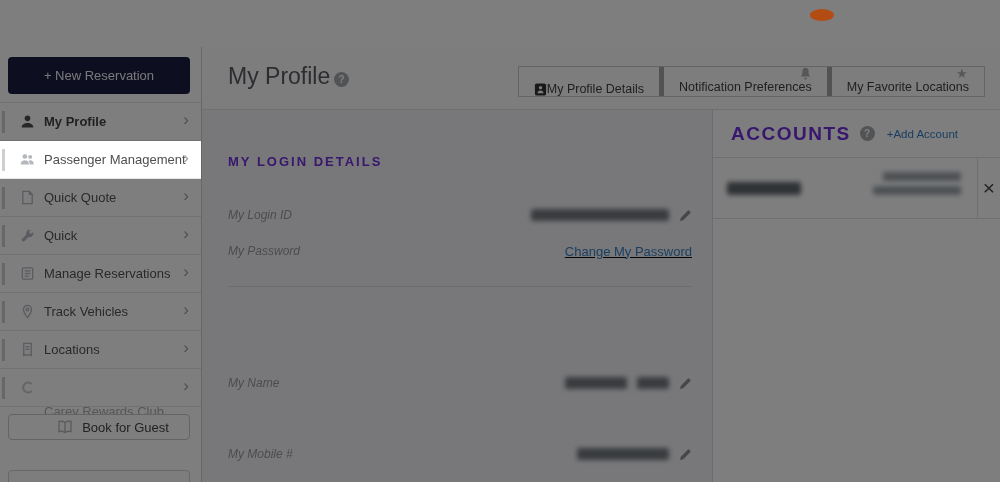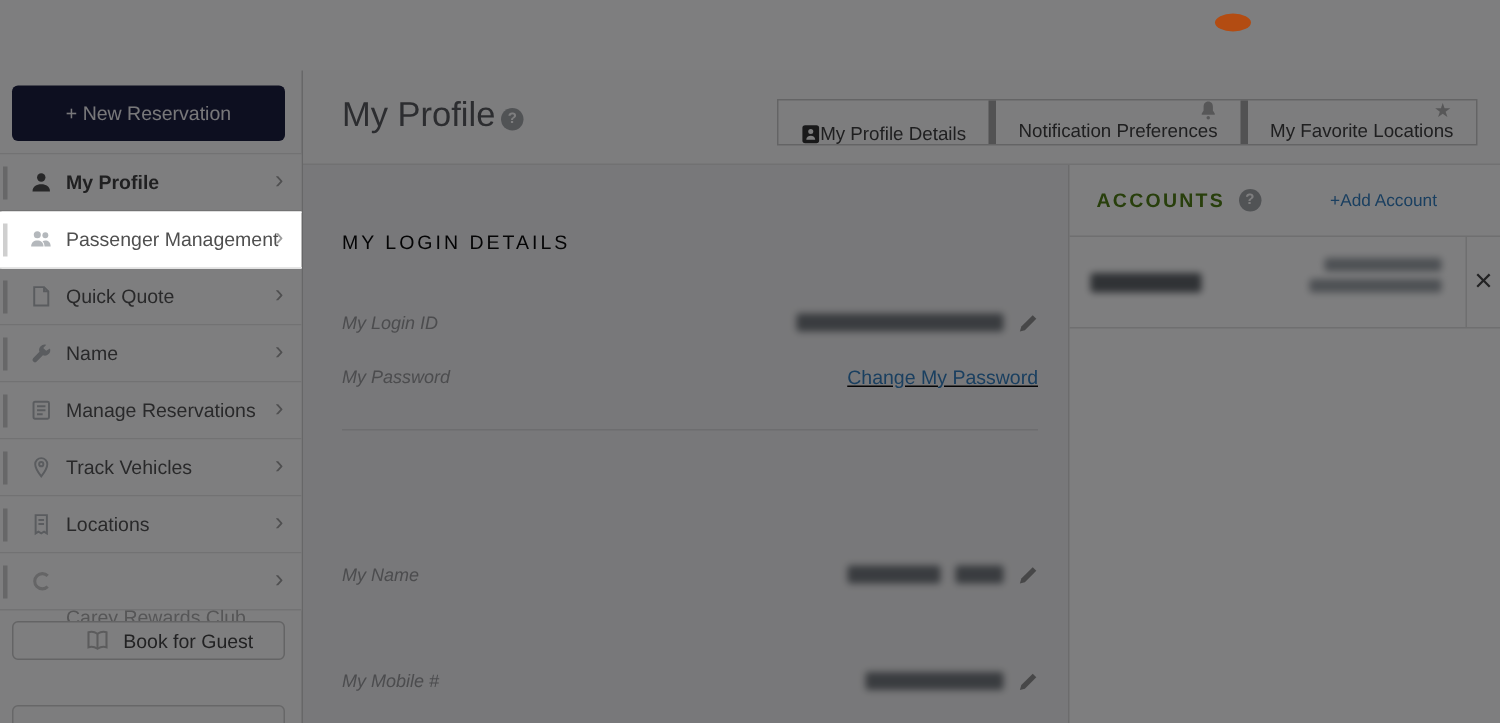--- a/index.html
+++ b/index.html
@@ -47,32 +47,32 @@
   .ptitle-help { position:absolute; left:132px; top:25px; }
   .tabs { position:absolute; right:15px; top:19px; height:31px; display:flex; border:1px solid #c9c9c9; background:#fcfcfc; }
   .tab { display:flex; align-items:flex-end; gap:0; padding:0 15px; font-size:12.5px; color:#3a3a3a; cursor:pointer; }
   .tab + .tab { border-left:5px solid #a3a3a3;flex-direction:column; }
   .tab svg, .tab .staricon { width:13px; height:13px; color:#aeaeae; }
   .tab.active svg { color:#2d2d2d; }
   .staricon { font-size:13px; line-height:13px; color:#aeaeae; }
 
   
   .maincol { position:absolute; left:202px; top:110px; width:510px; height:372px; background:#f3f3f4; }
-  .sectitle { position:absolute; left:26px; font-size:13px; font-weight:400; letter-spacing:2px; color:#000000; }
+  .sectitle { position:absolute; left:26px; font-size:13px; font-weight:700; letter-spacing:2px; color:#6d28d9; }
   .frow { position:absolute; left:26px; right:20px; height:16px; display:flex; align-items:center; }
   .flabel { font-style:italic; font-size:12px; color:#96979a; }
   .fright { margin-left:auto; display:flex; align-items:center; gap:10px;text-decoration:underline; }
   .pencil { width:13px; height:13px; color:#8d8d8d; cursor:pointer; }
   .link { font-size:13px; color:#2f7cbe; text-decoration:none; cursor:pointer; }
   .divider { position:absolute; left:26px; right:20px; height:1px; background:#dcdcdd; }
 
   
   .rpanel { position:absolute; left:712px; top:110px; width:288px; height:372px; background:#fff; border-left:1px solid #d9d9d9; }
   .rhead { height:48px; display:flex; align-items:center; border-bottom:1px solid #e0e0e0; }
-  .rtitle { margin-left:18px; font-size:13px; font-weight:700; letter-spacing:1.5px; color:#4d7c0f; }
+  .rtitle { margin-left:18px; font-size:19px; font-weight:700; letter-spacing:1.5px; color:#6d28d9; }
   .rhead .help { margin-left:9px; }
   .addlink { margin-left:auto; margin-right:42px; font-size:11.5px; color:#2f7cbe; cursor:pointer; }
   .acct-row { height:61px; border-bottom:1px solid #e0e0e0; display:flex; align-items:center; position:relative; }
   .acct-name { margin-left:14px; width:74px; height:13px; }
   .acct-status { position:absolute; right:39px; top:14px; display:flex; flex-direction:column; align-items:flex-end; gap:5px; }
   .xcell { position:absolute; right:0; top:0; width:23px; height:100%; border-left:1px solid #e0e0e0;
            display:flex; align-items:center; justify-content:center; font-size:21px; color:#3f3f3f; cursor:pointer; }
 
   
   .blob { display:inline-block; background:#70757a; border-radius:2px; filter:blur(2.5px); }
@@ -121,21 +121,21 @@
             <path d="M10 1.5v3h3"></path>
           </svg>
         <span class="mlabel">Quick Quote</span>
         <span class="chev">›</span>
       </div>
       <div class="mrow">
         <span class="marker"></span>
         <svg class="micon" viewBox="0 0 16 16" fill="currentColor">
             <path d="M14.2 4.6a3.9 3.9 0 0 1-5 4.9L4.6 14a1.7 1.7 0 0 1-2.4-2.4L6.7 7a3.9 3.9 0 0 1 4.9-5L9.4 4.2l2.1 2.1z"></path>
           </svg>
-        <span class="mlabel">Name</span>
+        <span class="mlabel">Quick</span>
         <span class="chev">›</span>
       </div>
       <div class="mrow">
         <span class="marker"></span>
         <svg class="micon" viewBox="0 0 16 16" fill="none" stroke="currentColor" stroke-width="1.4">
             <rect x="2.5" y="2" width="11" height="12" rx="1"></rect>
             <line x1="5" y1="5.2" x2="11" y2="5.2"></line>
             <line x1="5" y1="8" x2="11" y2="8"></line>
             <line x1="5" y1="10.8" x2="9" y2="10.8"></line>
           </svg>

